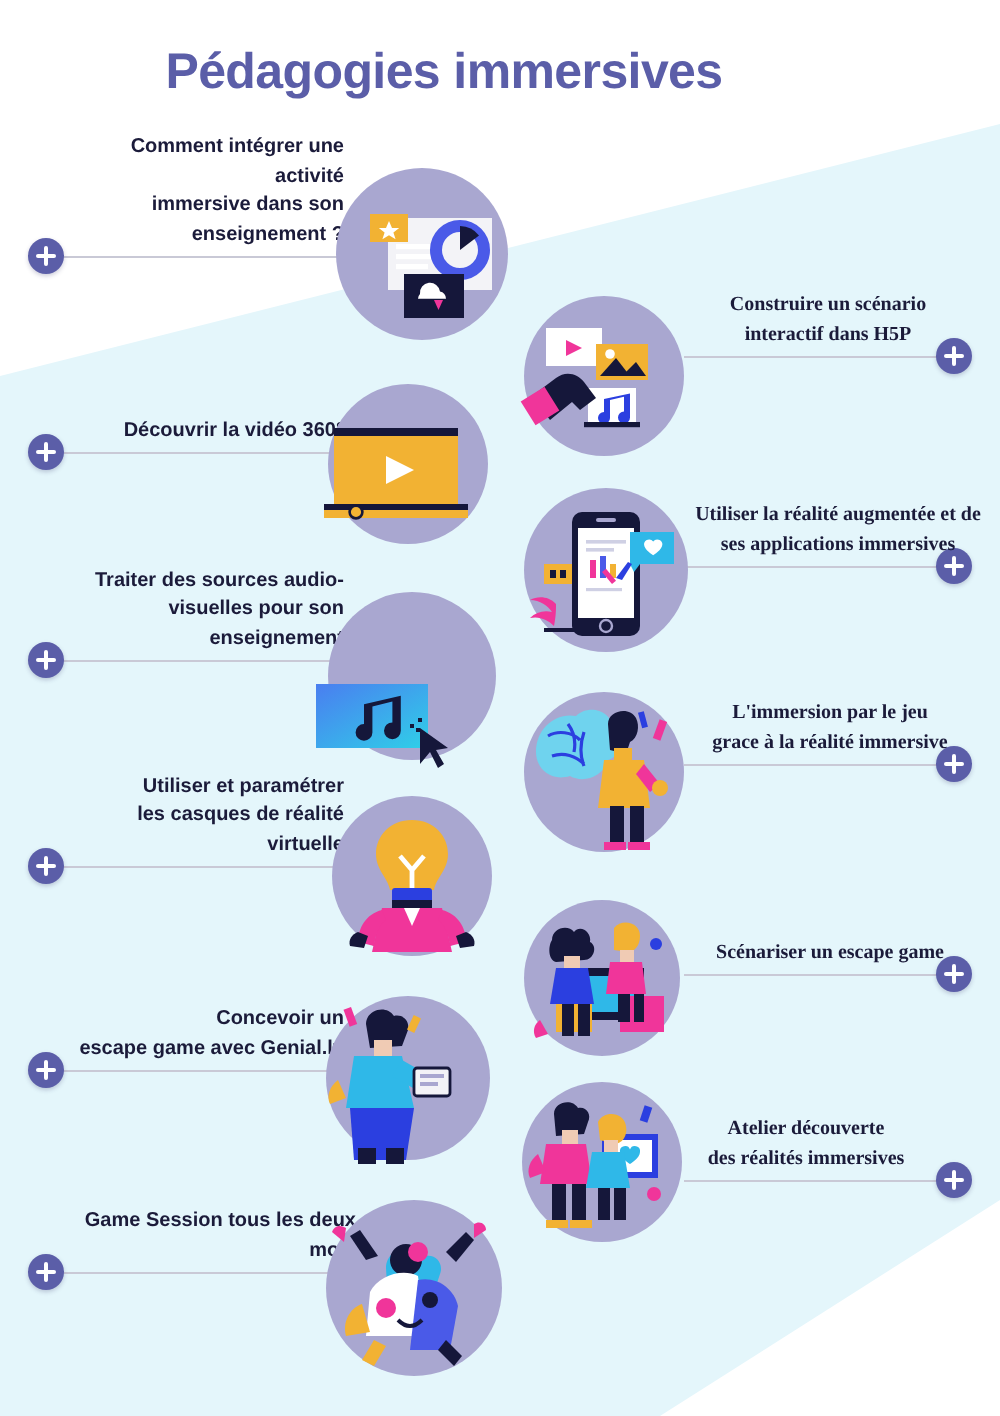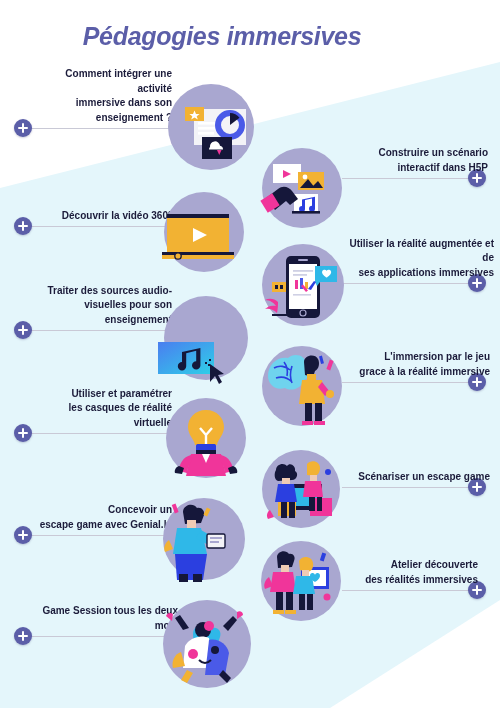--- a/index.html
+++ b/index.html
@@ -12,21 +12,21 @@
   }
   #page{position:relative;width:500px;height:708px;overflow:hidden;background:#ffffff;}
 
   
   .bg-band{position:absolute;inset:0;z-index:0;pointer-events:none;}
 
   
   .title{
     position:absolute;top:22px;left:0;width:444px;text-align:center;
     font-size:25px;font-weight:bold;letter-spacing:-0.3px;
-    color:#5b5ea8;z-index:6;font-style:italic;
+    color:#5b5ea8;z-index:6;
   }
 
   
   .row{position:absolute;left:0;width:500px;height:0;z-index:4;}
 
   
   .connector{position:absolute;height:1px;background:#c9c9d6;top:0;}
   .row.left .connector{left:30px;}
   .row.right .connector{right:30px;}
 
@@ -41,21 +41,21 @@
     content:"";position:absolute;background:#ffffff;border-radius:1px;
   }
   .plus::before{left:4px;top:8px;width:10px;height:2px;}
   .plus::after{top:4px;left:8px;height:10px;width:2px;}
 
   .label{
     position:absolute;font-size:10px;line-height:1.45;font-weight:bold;
     color:#1b1b3a;white-space:pre-line;z-index:7;
   }
   .row.left .label{right:auto;text-align:right;bottom:3px;}
-  .row.right .label{text-align:right;bottom:3px;}
+  .row.right .label{text-align:center;bottom:3px;font-family:Liberation Serif, serif;}
 
   
   .bubble{
     position:absolute;border-radius:50%;
     background:#a9a7d0;z-index:5;
   }
   .art{position:absolute;inset:0;z-index:6;overflow:visible;}
 </style>
 </head>
 <body>

